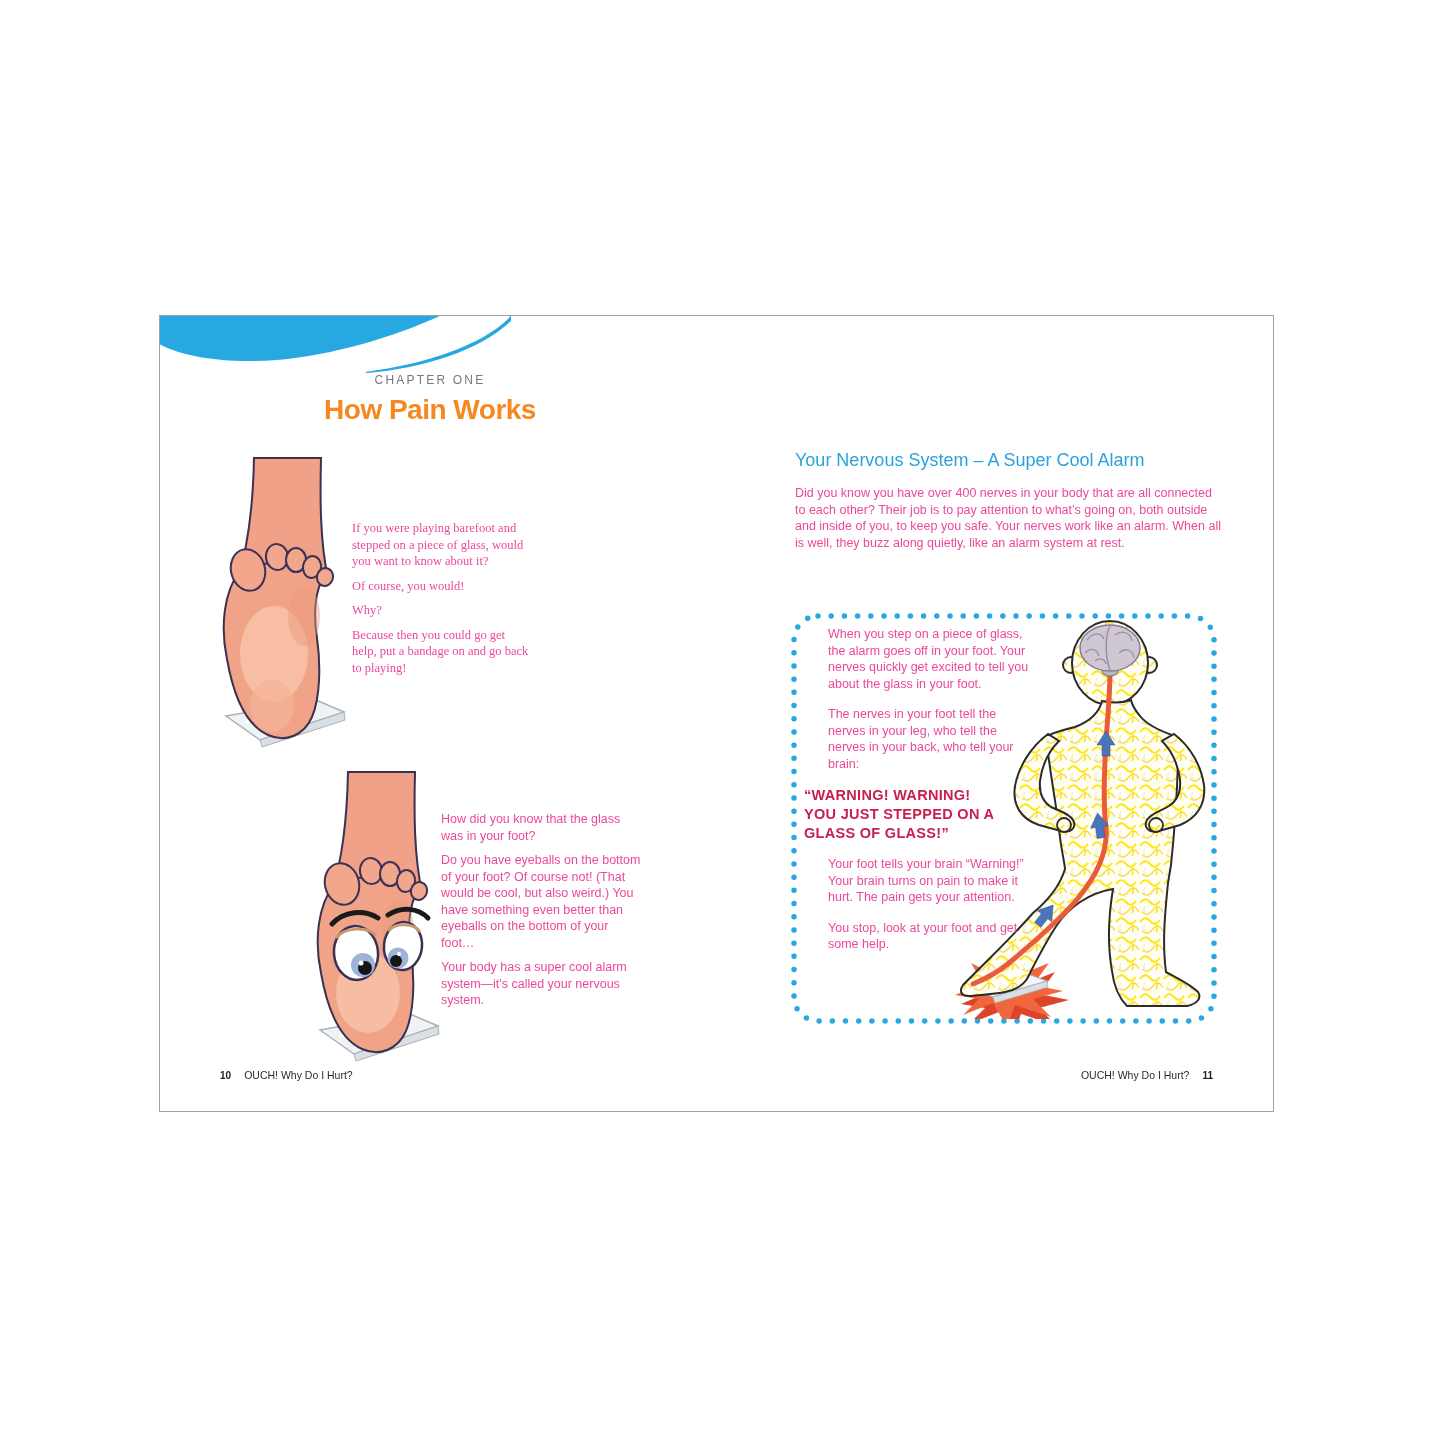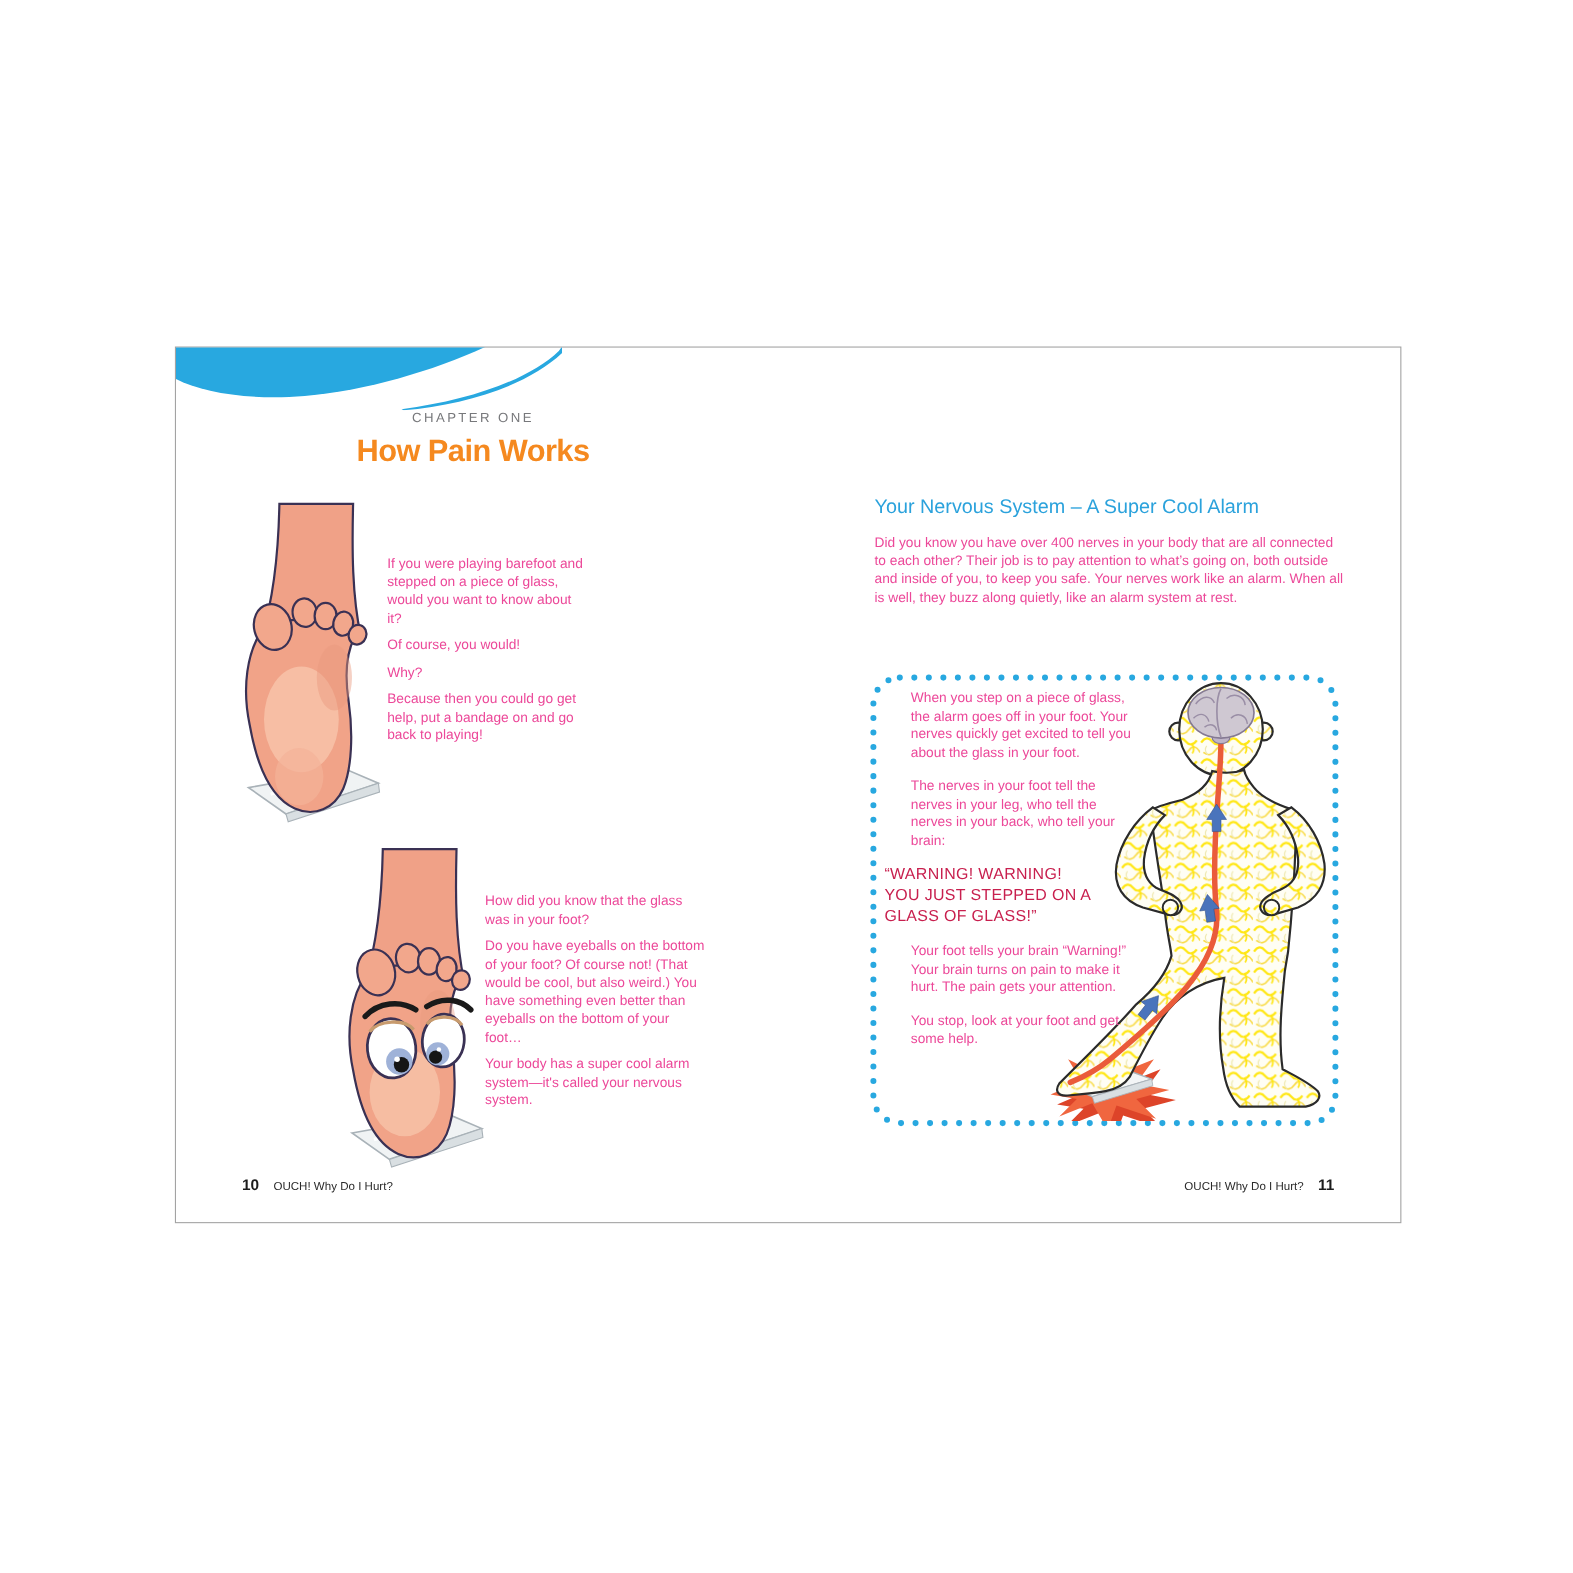--- a/index.html
+++ b/index.html
@@ -5,23 +5,23 @@
   html,body{margin:0;padding:0;background:#ffffff;width:1430px;height:1430px;position:relative;
     font-family:"Liberation Sans", sans-serif;}
   .page{position:absolute;left:159px;top:315px;width:1113px;height:795px;background:#fff;
     border:1px solid #a3a3a3;overflow:hidden;}
   .abs{position:absolute;}
   .p{font-size:12.5px;line-height:16.5px;color:#ec4899;margin:0 0 8px 0;}
   .chapter-block{position:absolute;left:100px;top:57px;width:340px;text-align:center;}
   .chapter-label{font-size:12px;letter-spacing:2.2px;color:#77787b;margin-bottom:7px;}
   .chapter-title{font-size:28px;font-weight:bold;color:#f5891f;letter-spacing:-0.5px;}
   .section-heading{font-size:18px;color:#2ba2dc;}
-  .warning{font-size:14.5px;font-weight:normal;color:#c81f4e;line-height:19px;letter-spacing:.3px;margin:0 0 13px 0;}
+  .warning{font-size:14.5px;font-weight:bold;color:#c81f4e;line-height:19px;letter-spacing:.3px;margin:0 0 13px 0;}
   .footer{position:absolute;top:753px;display:flex;align-items:baseline;gap:13px;}
-  .footer .num{font-size:14px;font-weight:bold;color:#1c1c1c;text-align:center;}
+  .footer .num{font-size:10px;font-weight:bold;color:#1c1c1c;text-align:center;}
   .footer .bt{font-size:10.5px;color:#2b2b2b;}
   .callout{position:absolute;left:629px;top:295px;width:430px;height:415px;}
   .callout-text{position:absolute;left:15px;top:15px;width:232px;}
   .callout-text .p{margin-bottom:14px;margin-left:24px;}
   .fig{position:absolute;}
 </style>
 </head>
 <body>
 
 <div class="page">
@@ -45,21 +45,21 @@
     <ellipse cx="62" cy="200" rx="34" ry="48" fill="#f8c7ae" opacity="0.75"></ellipse>
     <ellipse cx="60" cy="252" rx="22" ry="26" fill="#f3b298" opacity="0.7"></ellipse>
     <ellipse cx="92" cy="162" rx="16" ry="30" fill="#e8987e" opacity="0.45"></ellipse>
     <ellipse cx="36" cy="116" rx="17" ry="21" transform="rotate(-14 36 116)" fill="#f2a78c" stroke="#3a3154" stroke-width="2"></ellipse>
     <ellipse cx="65" cy="103" rx="11" ry="13" transform="rotate(-8 65 103)" fill="#f2a78c" stroke="#3a3154" stroke-width="2"></ellipse>
     <ellipse cx="84" cy="106" rx="10" ry="12" fill="#f2a78c" stroke="#3a3154" stroke-width="2"></ellipse>
     <ellipse cx="100" cy="113" rx="9" ry="11" transform="rotate(10 100 113)" fill="#f2a78c" stroke="#3a3154" stroke-width="2"></ellipse>
     <ellipse cx="113" cy="123" rx="8" ry="9" transform="rotate(18 113 123)" fill="#f2a78c" stroke="#3a3154" stroke-width="2"></ellipse>
   </svg>
 
-  <div class="abs" style="left:192px;top:188px;width:180px;">
+  <div class="abs" style="left:192px;top:204px;width:180px;font-family:Liberation Serif, serif;">
     <p class="p">If you were playing barefoot and stepped on a piece of glass, would you want to know about it?</p>
     <p class="p">Of course, you would!</p>
     <p class="p">Why?</p>
     <p class="p">Because then you could go get help, put a bandage on and go back to playing!</p>
   </div>
 
   <svg class="fig" style="left:122px;top:452px;" width="185" height="300" viewBox="0 0 185 300" aria-label="bare foot sole with cartoon eyes looking at a piece of glass">
     <g transform="translate(24,0)">
       <path d="M14,262 L104,246 L132,258 L48,286 Z" fill="#f0f3f4" stroke="#a9b2b8" stroke-width="1.5"></path>
       <path d="M48,286 L132,258 L133,266 L50,293 Z" fill="#d9dfe2" stroke="#a9b2b8" stroke-width="1"></path>

